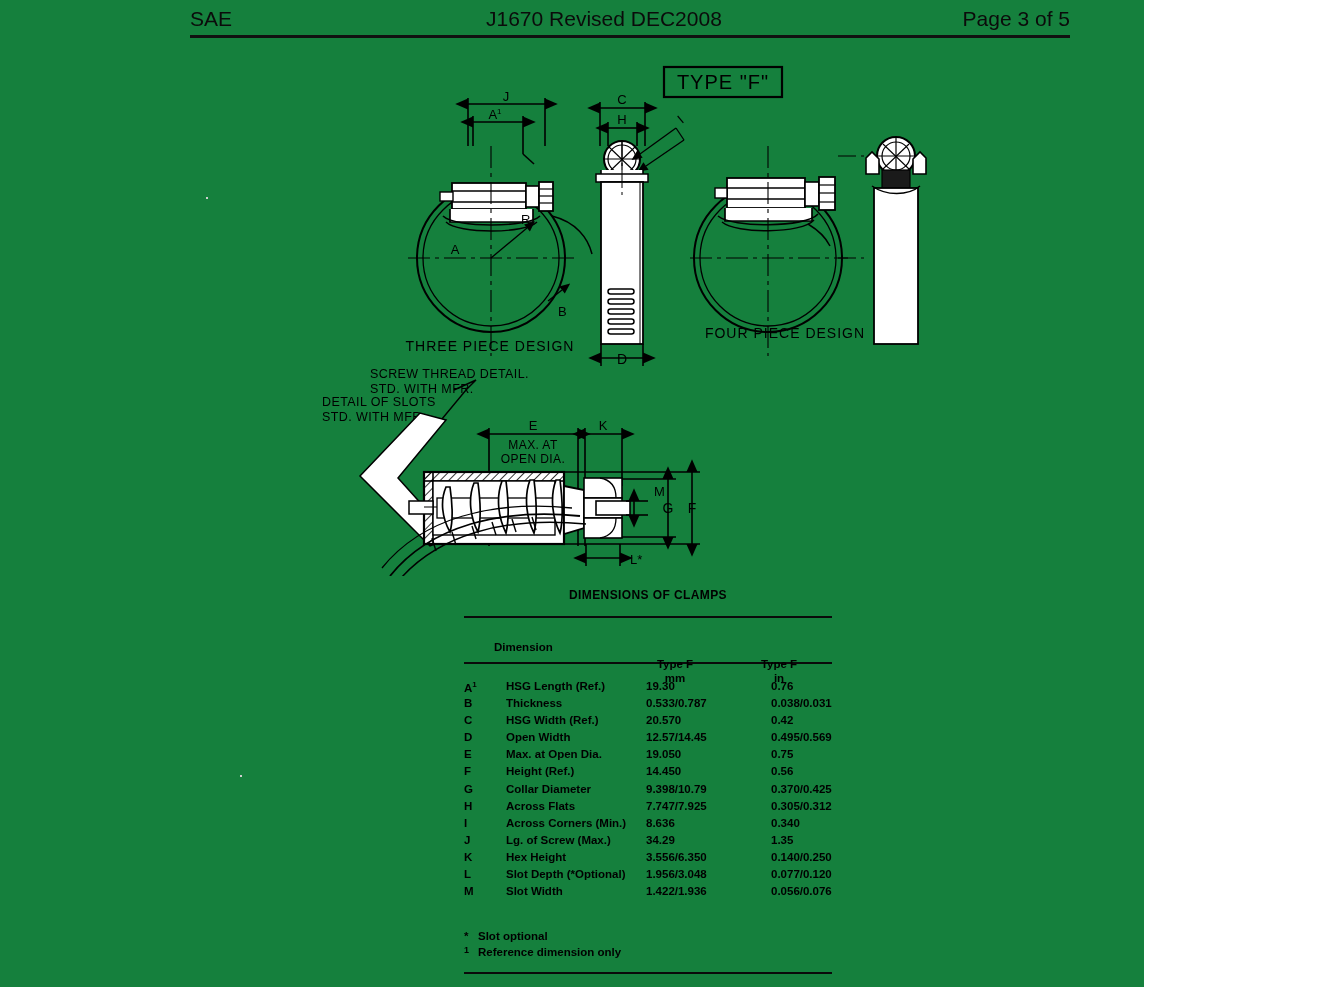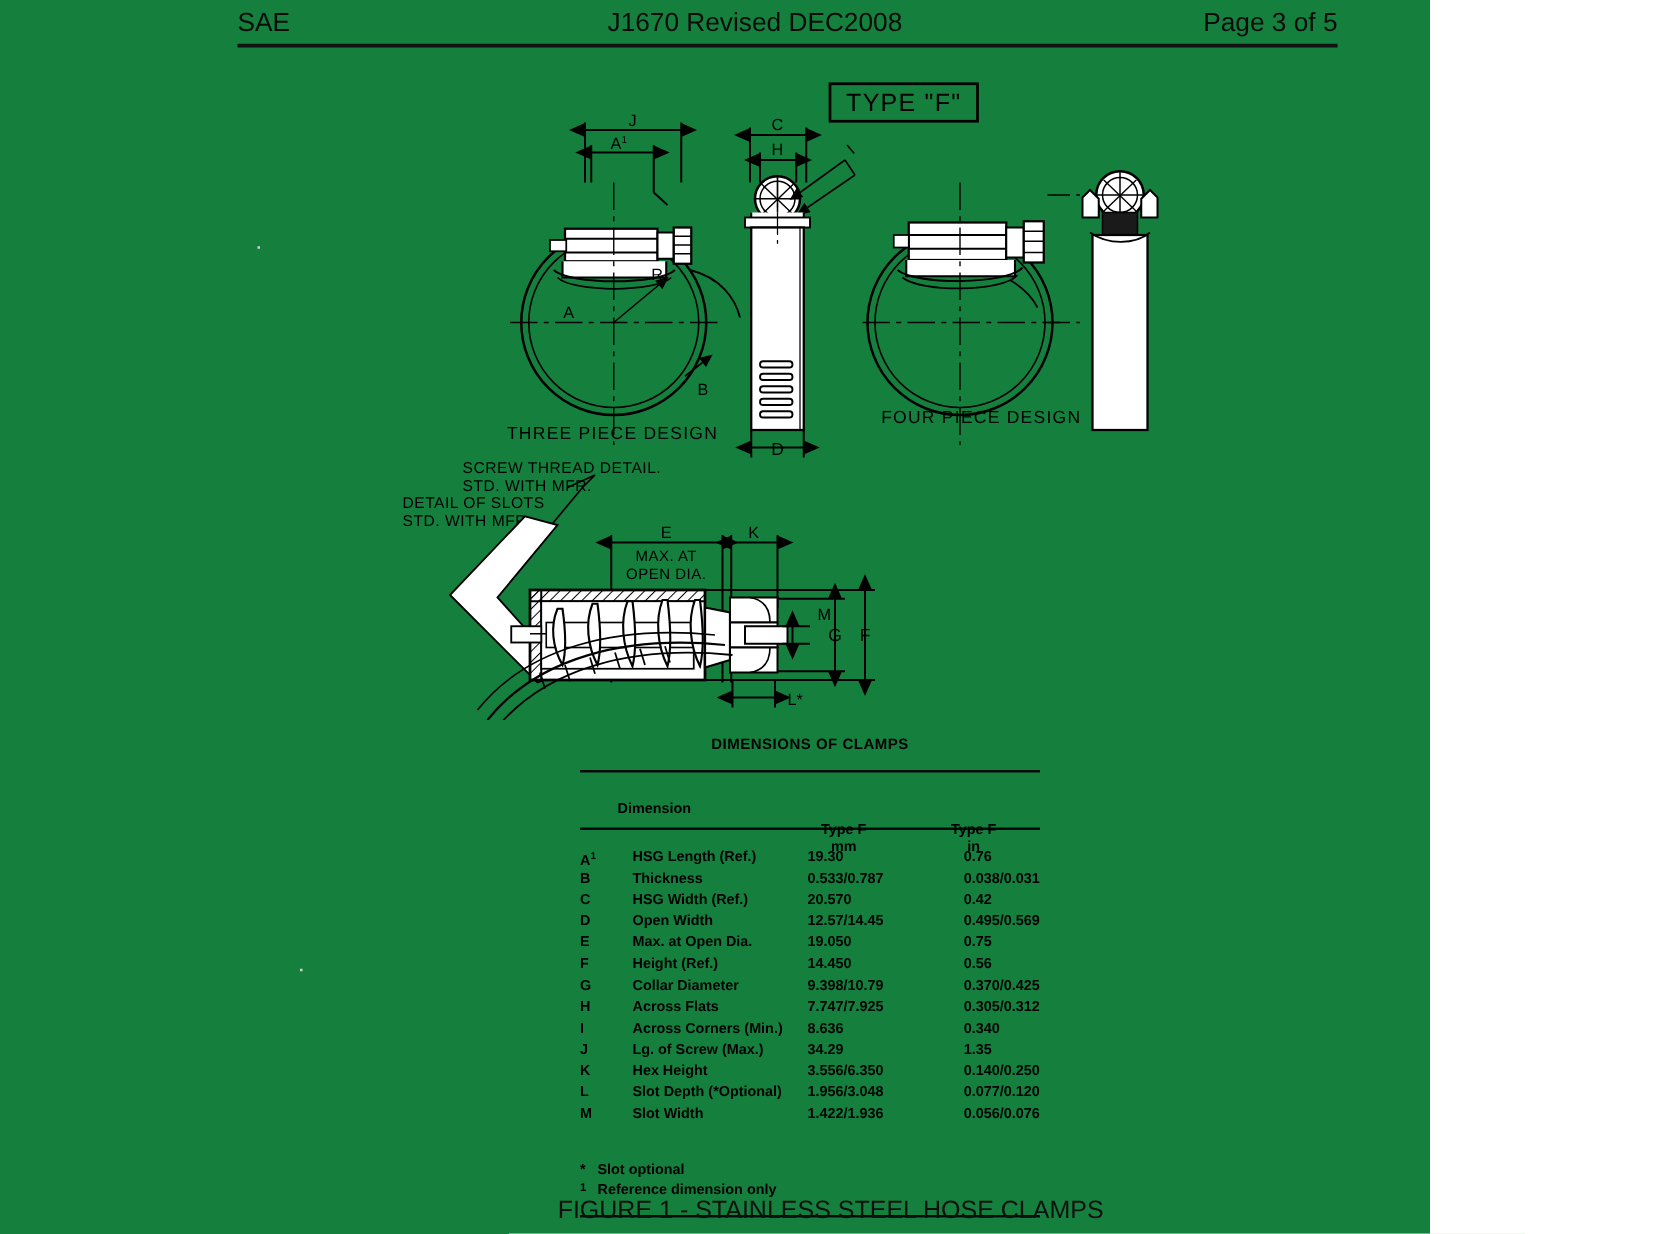--- a/index.html
+++ b/index.html
@@ -517,20 +517,19 @@
       </div>
 
     <div id="footnotes">
         <div class="fn"><span class="mark">*</span><span>Slot optional</span></div>
         <div class="fn"><span class="mark sup">1</span><span>Reference dimension only</span></div>
       </div>
 
     <div class="rule"></div>
   </div>
 
-  <div id="figure-caption">FIGURE 1 - STAINLESS STEEL HOSE CLAMPS</div>
 
   <div class="speck" style="left:1255px; top:98px;"></div>
   <div class="speck" style="left:1242px; top:404px;"></div>
   <div class="speck" style="left:206px;  top:197px;"></div>
   <div class="speck" style="left:1266px; top:668px;"></div>
   <div class="speck" style="left:240px;  top:775px;"></div>
 </div>
 
 </body></html>

